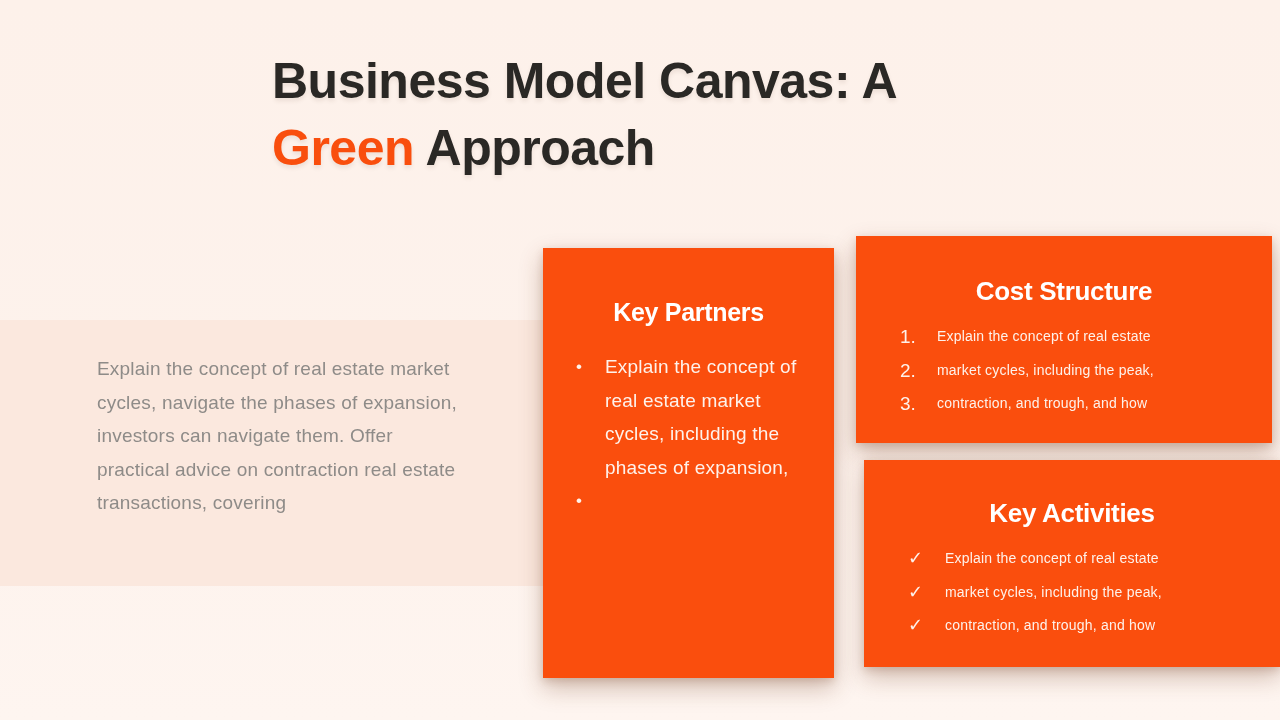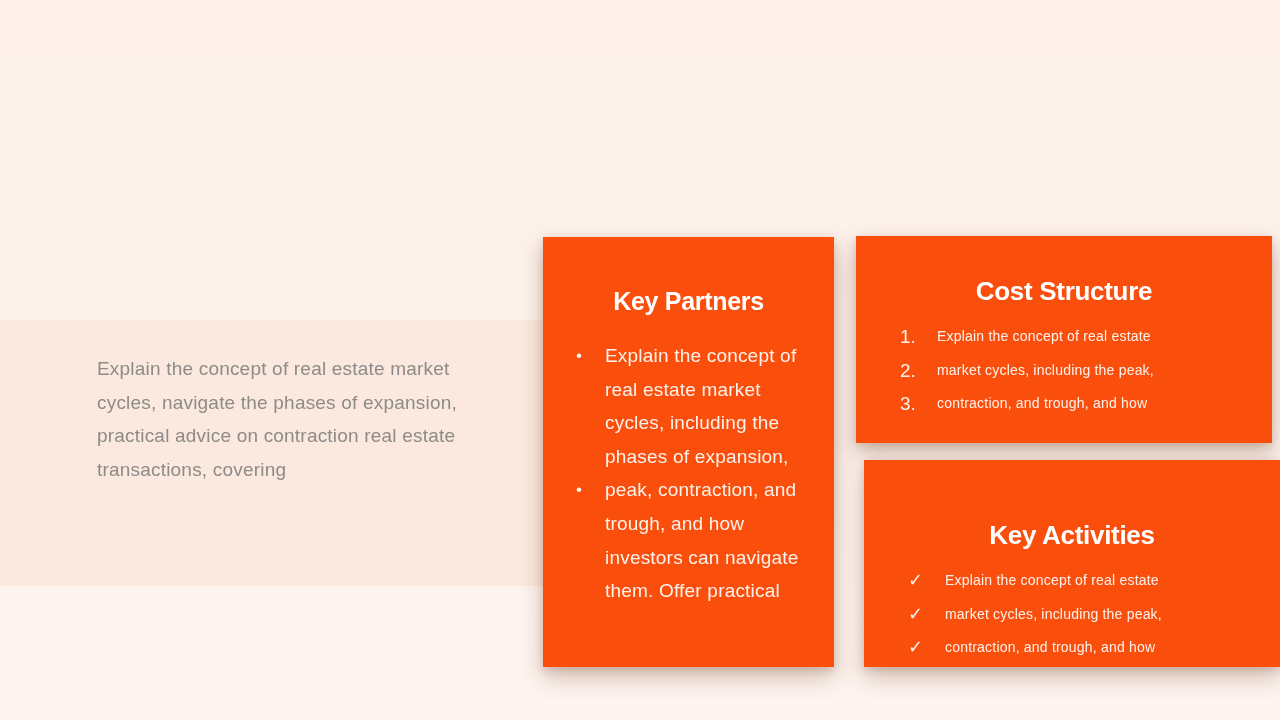--- a/index.html
+++ b/index.html
@@ -47,33 +47,33 @@
   }
   .intro-line { white-space: nowrap; }
 
   
   .card {
     position: absolute;
     background: #FA4E0D;
     box-shadow: 0 10px 22px rgba(110, 55, 25, 0.30), 0 3px 8px rgba(110, 55, 25, 0.18);
     color: #FEF2EB;
   }
-  .card-partners   { left: 543px; top: 237px; width: 291px; height: 430px; }
+  .card-partners   { left: 543px; top: 248px; width: 291px; height: 430px; }
   .card-cost       { left: 856px; top: 236px; width: 416px; height: 207px; }
   .card-activities { left: 864px; top: 460px; width: 416px; height: 207px; }
 
   .card-title {
     text-align: center;
     font-weight: bold;
     color: #FFFFFF;
     letter-spacing: -0.3px;
   }
   .card-partners .card-title   { margin-top: 50px; font-size: 25px; }
   .card-cost .card-title       { margin-top: 40px; font-size: 26px; }
-  .card-activities .card-title { margin-top: 60px; font-size: 26px; }
+  .card-activities .card-title { margin-top: 38px; font-size: 26px; }
 
   
   .kp-list { margin-top: 23px; padding-left: 33px; }
   .kp-item { display: flex; align-items: flex-start; }
   .kp-marker {
     width: 29px;
     flex: 0 0 29px;
     font-size: 17px;
     line-height: 33.6px;
   }
@@ -99,40 +99,44 @@
     line-height: 33.6px;
     letter-spacing: 0.2px;
     white-space: nowrap;
   }
 </style>
 </head>
 <body>
 
 <div class="slide">
 
+  <h1 class="main-title">
+    <span>Business Model Canvas: A</span><br>
+    <span class="accent">Green</span><span> Approach</span>
+  </h1>
 
   <div class="intro-panel">
     <div class="intro-text">
       <div class="intro-line">Explain the concept of real estate market</div>
       <div class="intro-line">cycles, navigate the phases of expansion,</div>
+      <div class="intro-line">investors can navigate them. Offer</div>
       <div class="intro-line">practical advice on contraction real estate</div>
       <div class="intro-line">transactions, covering</div>
     </div>
   </div>
 
   <div class="card card-partners">
     <div class="card-title">Key Partners</div>
     <div class="kp-list">
       <div class="kp-item">
         <span class="kp-marker">•</span>
         <span class="kp-text">Explain the concept of real estate market cycles, including the phases of expansion,</span>
       </div>
       <div class="kp-item">
         <span class="kp-marker">•</span>
-        <span class="kp-text">peak, contraction, and trough, and how investors can navigate them. Offer practical</span>
       </div>
     </div>
   </div>
 
   <div class="card card-cost">
     <div class="card-title">Cost Structure</div>
     <div class="rt-list">
       <div class="rt-item">
         <span class="rt-marker">1.</span>
         <span class="rt-text">Explain the concept of real estate</span>

